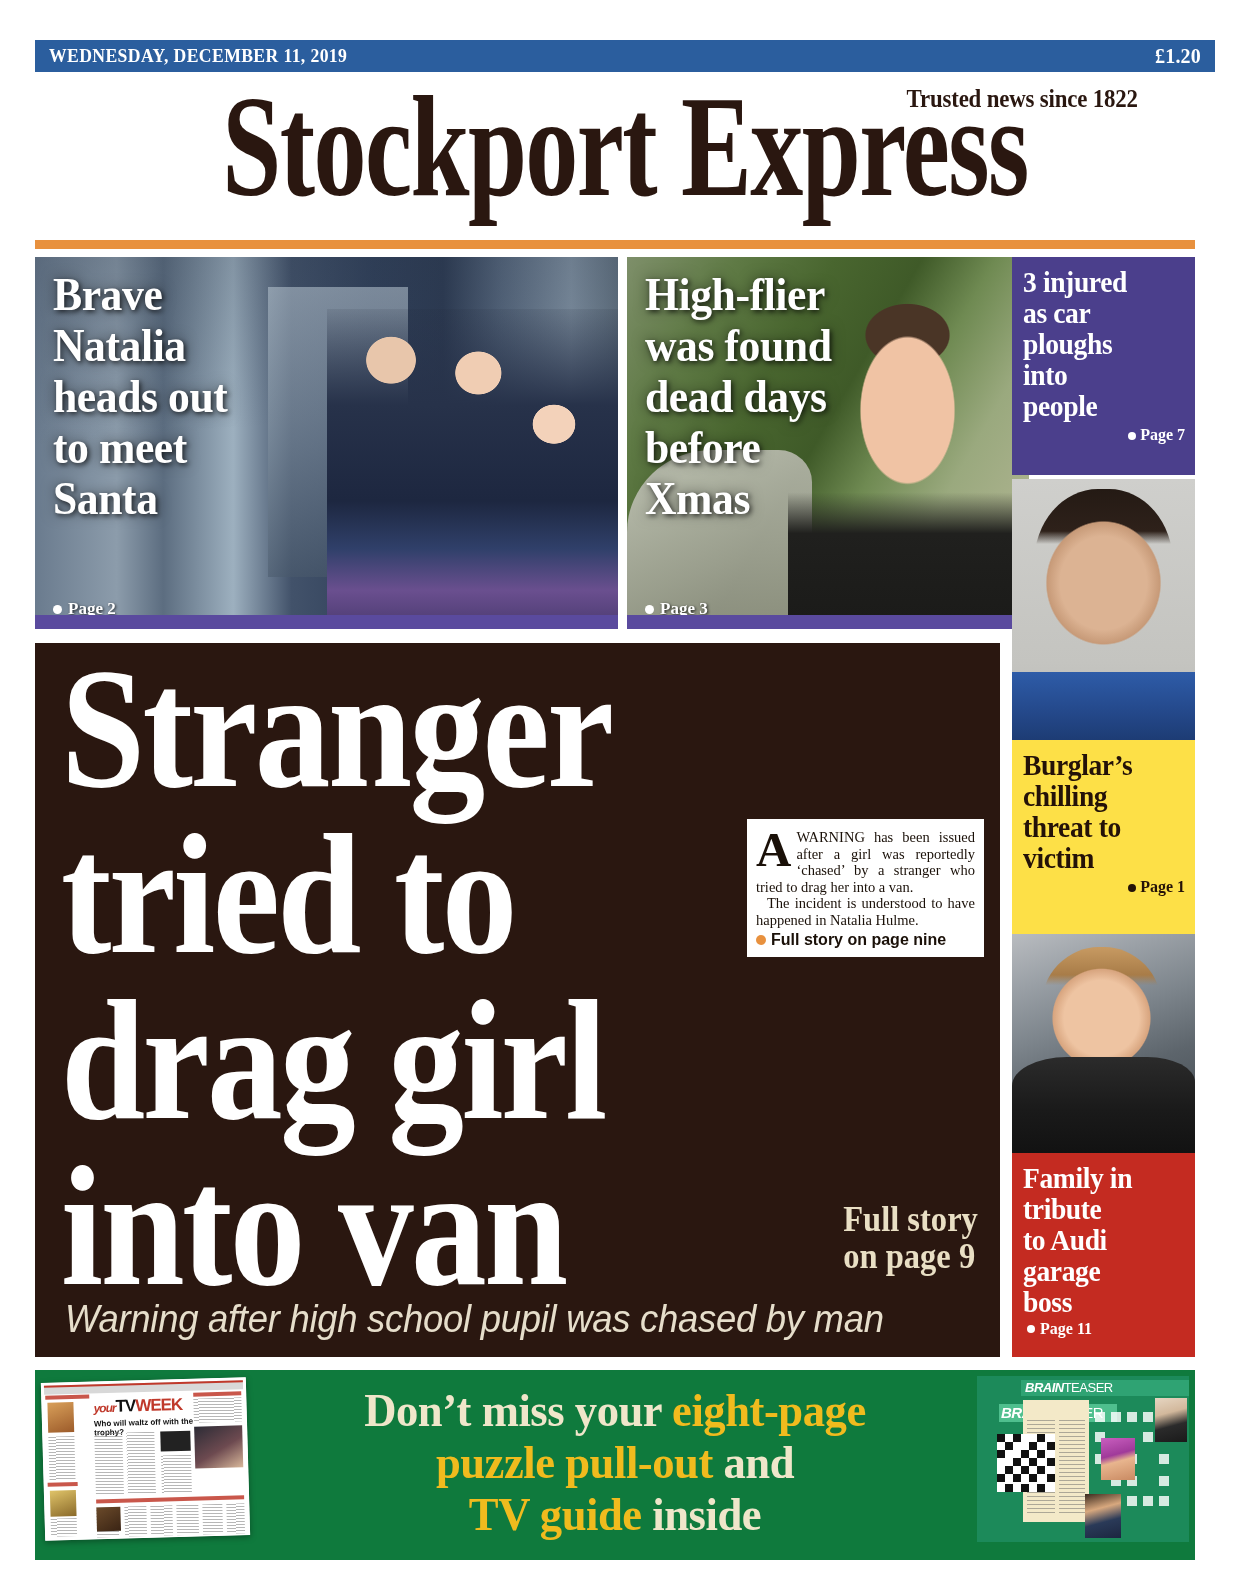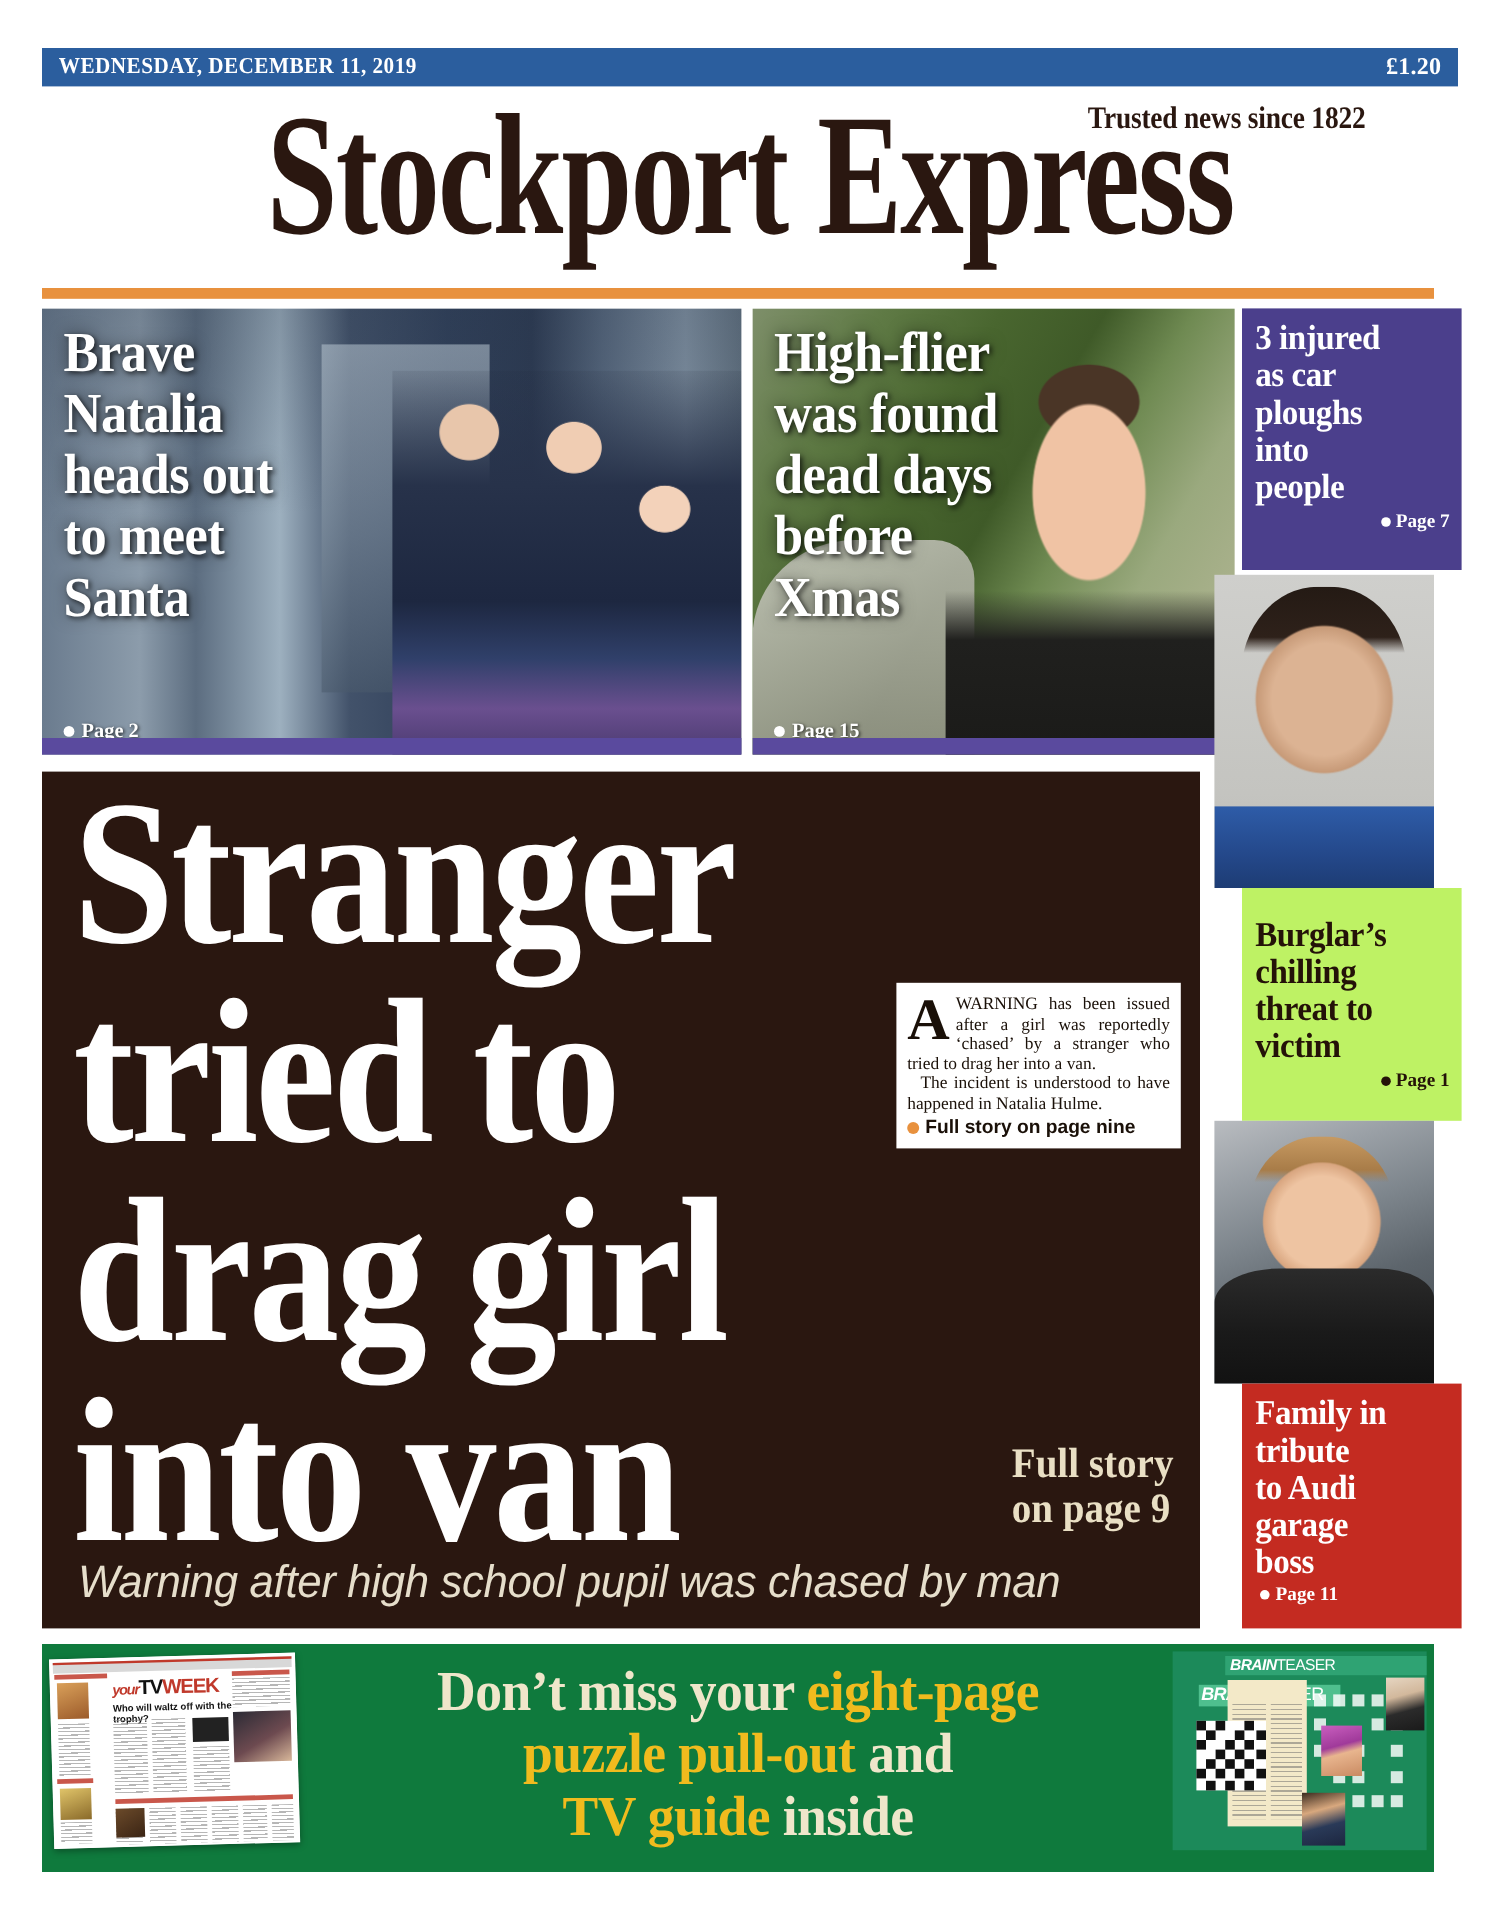--- a/index.html
+++ b/index.html
@@ -298,21 +298,21 @@
   }
 
   
   .right-col {
     position: absolute;
     left: 1012px;
     top: 257px;
     width: 183px;
     height: 1100px;
   }
-  .rc-panel { position: absolute; left: 0; width: 183px; overflow: hidden; margin-left: 23px; }
+  .rc-panel { position: absolute; left: 0; width: 183px; overflow: hidden; }
   .rc-headline {
     font-family: "Liberation Serif", serif;
     font-weight: bold;
     font-size: 29px;
     line-height: 31px;
     letter-spacing: -0.4px;
     transform: scaleX(0.95);
     transform-origin: left top;
     white-space: pre-line;
   }
@@ -323,21 +323,21 @@
     display: inline-flex;
     align-items: center;
     gap: 5px;
   }
   .rc-pageref .dot {
     width: 8px; height: 8px; border-radius: 50%;
     display: inline-block; background: currentColor;
   }
 
   .panel-purple { background: #4B3F8C; color: #ffffff; padding: 10px 10px 8px 11px; box-sizing: border-box; }
-  .panel-orange { background: #bef264; color: #241208; padding: 24px 10px 8px 11px; box-sizing: border-box; }
+  .panel-orange { background: #fde047; color: #241208; padding: 10px 10px 8px 11px; box-sizing: border-box; }
   .panel-red    { background: #C42B21; color: #ffffff; padding: 10px 10px 8px 11px; box-sizing: border-box; }
   .rc-ref-right { text-align: right; display: block; margin-top: 4px; }
 
   .rc-photo { position: absolute; left: 0; width: 183px; overflow: hidden; }
   
   .mug { background:
       linear-gradient(180deg, #cfcfcc 0%, #c4c4c0 70%, #b8b8b4 100%);
   }
   .mug::before {
     content:"";
@@ -479,21 +479,21 @@
 
   <div class="teaser" style="left:592px; top:0; width:378px; height:372px;padding-left:24px;">
     <div class="teaser-photo ph2"></div>
     <div class="teaser-headline" style="width:260px;">High-flier
 was found
 dead days
 before
 Xmas</div>
     <div class="pageref">
       <span class="dot"></span>
-      <span>Page 15</span>
+      <span>Page 3</span>
     </div>
     <div class="purple-strip"></div>
   </div>
 </div>
 
 <div class="main-story">
   <div class="main-headline">Stranger
 tried to
 drag girl
 into van</div>

